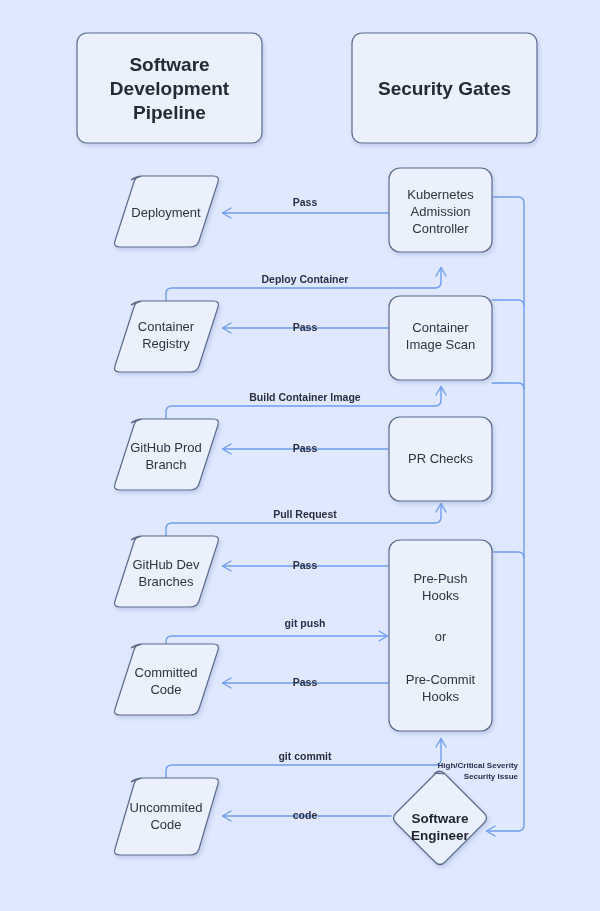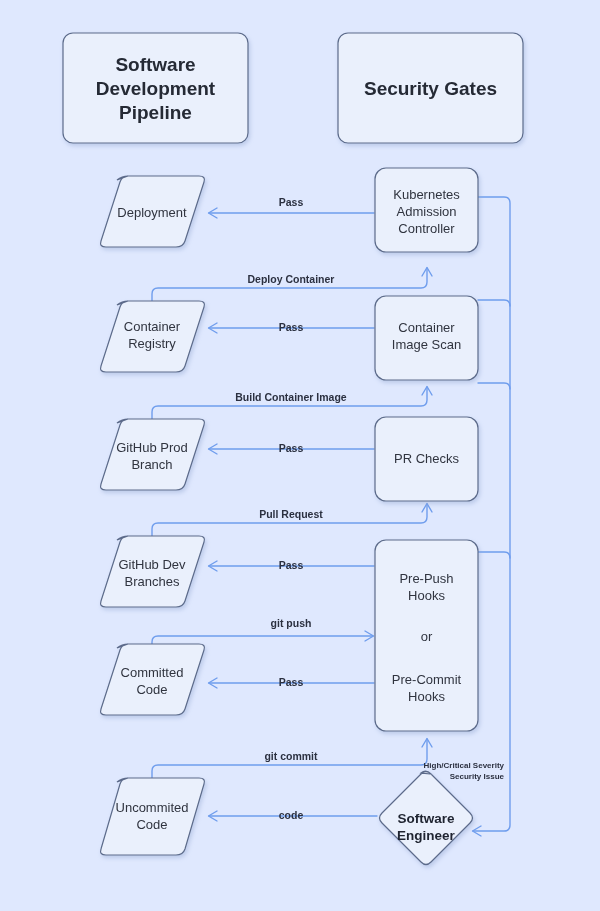--- a/index.html
+++ b/index.html
@@ -10,20 +10,21 @@
     width: 600px;
     height: 911px;
     background: #dfe8fe;
     font-family: "Liberation Sans", sans-serif;
     overflow: hidden;
   }
   #canvas {
     position: relative;
     width: 572px;
     height: 911px;
+    margin-left: 14px;
   }
   svg.flow {
     position: absolute;
     inset: 0;
     width: 600px;
     height: 911px;
   }
   .node-fill { fill: #eaf0fc; }
   .node-stroke { stroke: #5c6b8a; stroke-width: 1.2; }
   .edge {

